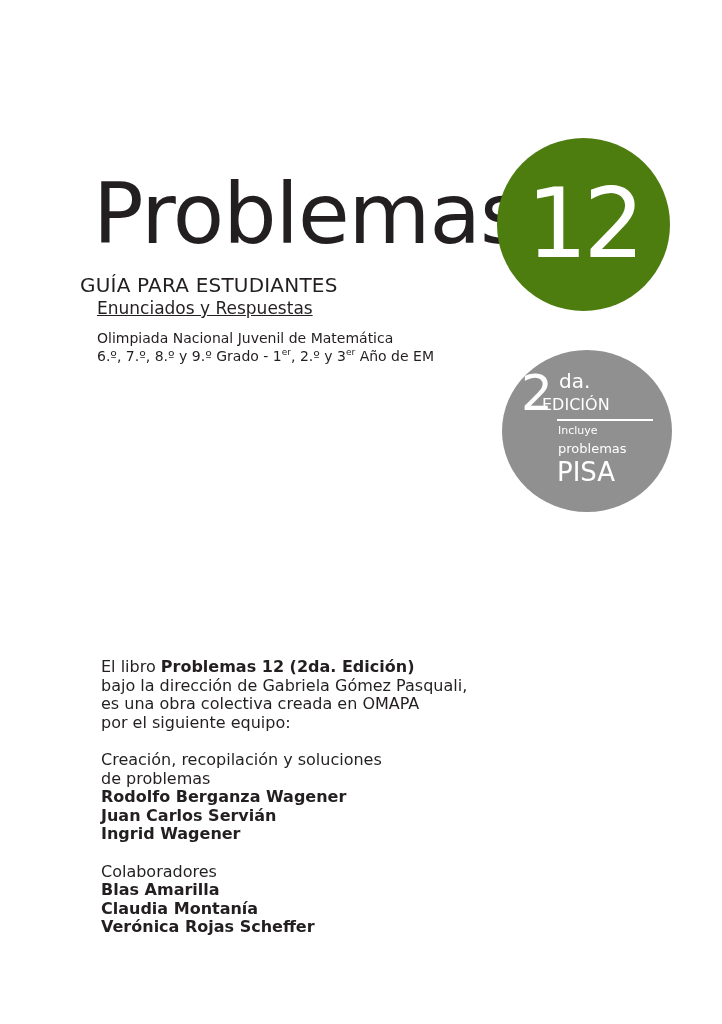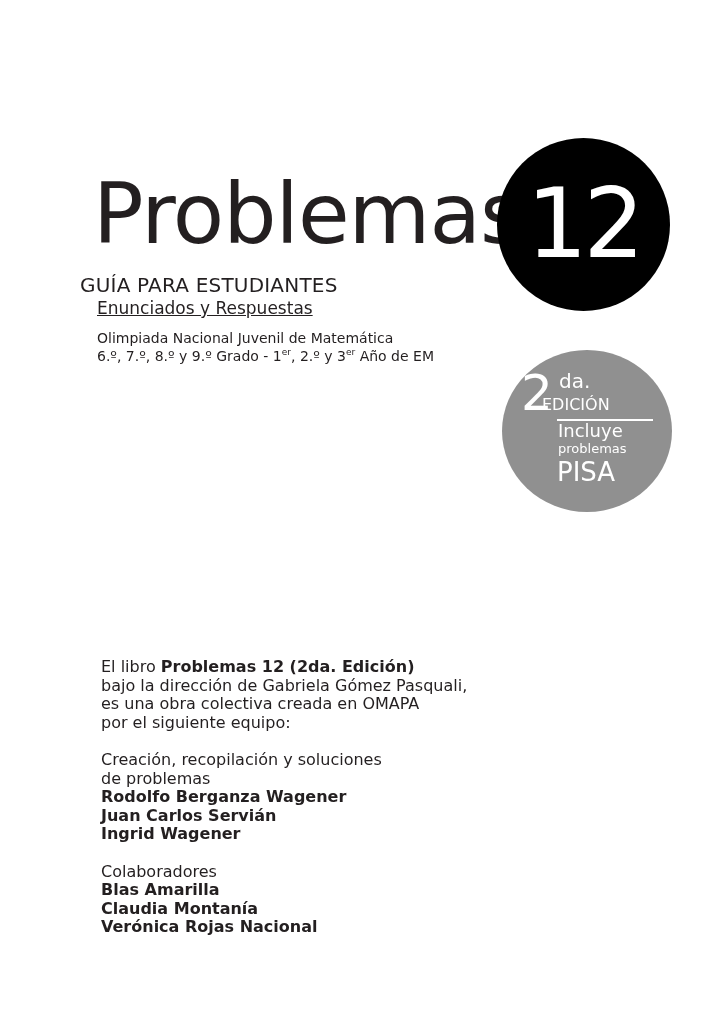--- a/index.html
+++ b/index.html
@@ -28,21 +28,21 @@
       color: #231f20;
     }
 
     
     .circle-black {
       left: 497px;
       top: 138px;
       width: 173px;
       height: 173px;
       border-radius: 50%;
-      background: #000000;
+      background: #4d7c0f;
     }
     .circle-black .num {
       position: absolute;
       left: 0; right: 0;
       top: 38px;
       text-align: center;
       color: #ffffff;
       font-size: 96px;
       line-height: 96px;
       letter-spacing: -4px;
@@ -121,21 +121,21 @@
       top: 69px;
       width: 96px;
       height: 2px;
       background: #ffffff;
     }
     .circle-gray .incluye {
       position: absolute;
       left: 56px;
       top: 72px;
       color: #ffffff;
-      font-size: 18px;
+      font-size: 11px;
       line-height: 18px;
     }
     .circle-gray .problemas {
       position: absolute;
       left: 56px;
       top: 90px;
       color: #ffffff;
       font-size: 13px;
       line-height: 18px;
     }
@@ -194,14 +194,14 @@
   <span class="gap"></span>
   <span class="line">Creación, recopilación y soluciones</span>
   <span class="line">de problemas</span>
   <b class="line">Rodolfo Berganza Wagener</b>
   <b class="line">Juan Carlos Servián</b>
   <b class="line">Ingrid Wagener</b>
   <span class="gap"></span>
   <span class="line">Colaboradores</span>
   <b class="line">Blas Amarilla</b>
   <b class="line">Claudia Montanía</b>
-  <b class="line">Verónica Rojas Nacional</b>
+  <b class="line">Verónica Rojas Scheffer</b>
 </div>
 
 </body></html>

